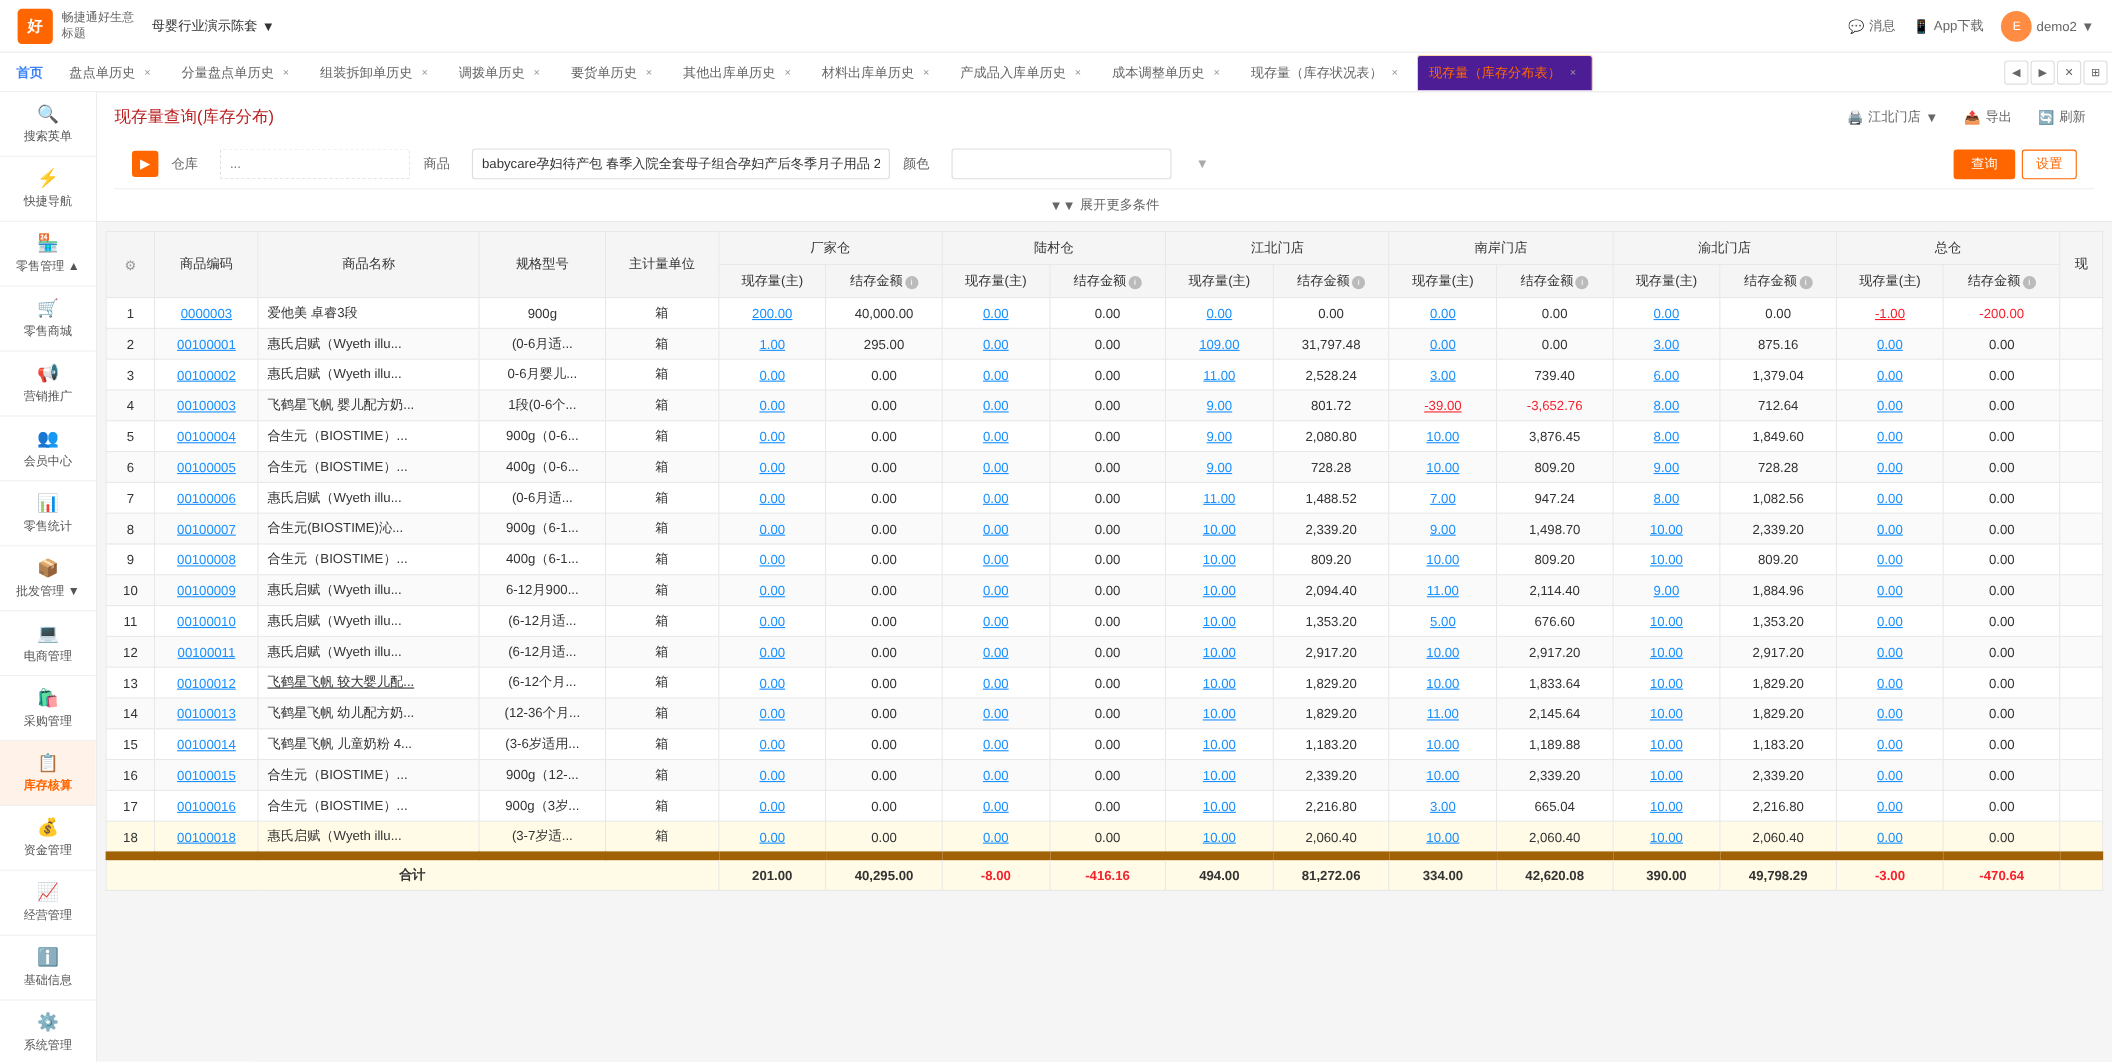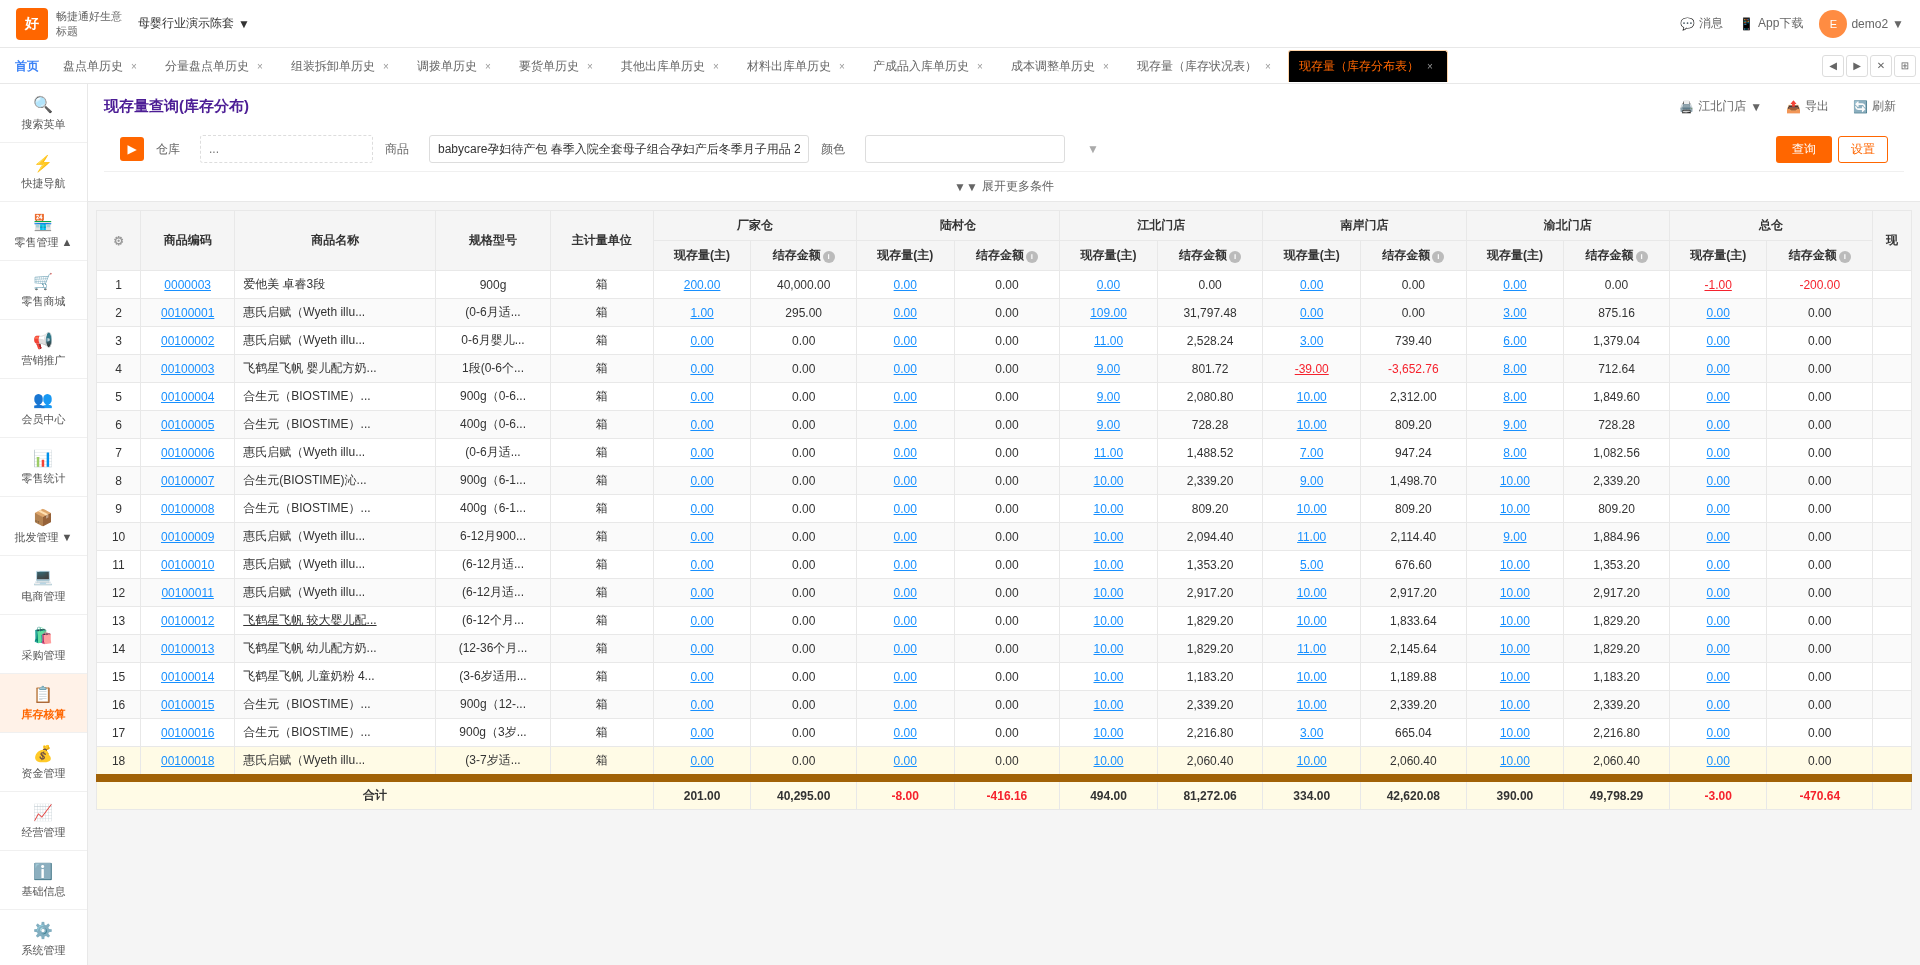--- a/index.html
+++ b/index.html
@@ -78,21 +78,21 @@
       color: #666;
       cursor: pointer;
       border-radius: 3px 3px 0 0;
       white-space: nowrap;
       border: 1px solid transparent;
       border-bottom: none;
       margin-right: 2px;
     }
     .tab-item.home { color: #3b82f6; font-weight: bold; }
     .tab-item.active {
-      background: #000000;
+      background: #4c1d95;
       color: #ff6600;
       border-color: #ffd4a8;
     }
     .tab-close {
       width: 14px;
       height: 14px;
       border-radius: 50%;
       display: flex;
       align-items: center;
       justify-content: center;
@@ -170,22 +170,22 @@
       border-bottom: 1px solid #e8e8e8;
     }
     .page-title-row {
       display: flex;
       align-items: center;
       justify-content: space-between;
       margin-bottom: 8px;
     }
     .page-title {
       font-size: 15px;
-      font-weight: bold;
-      color: #4c1d95;
+      font-weight: normal;
+      color: #b91c1c;
     }
     .page-actions {
       display: flex;
       gap: 8px;
       align-items: center;
     }
     .action-btn {
       display: flex;
       align-items: center;
       gap: 4px;
@@ -282,21 +282,21 @@
       width: 100%;
       border-collapse: collapse;
       background: #fff;
       font-size: 12px;
     }
     .data-table th {
       background: #f5f5f5;
       border: 1px solid #e8e8e8;
       padding: 6px 8px;
       text-align: center;
-      font-weight: bold;
+      font-weight: normal;
       color: #333;
       white-space: nowrap;
     }
     .data-table td {
       border: 1px solid #e8e8e8;
       padding: 5px 8px;
       text-align: center;
       white-space: nowrap;
       color: #333;
     }
@@ -656,21 +656,21 @@
     <td style="text-align:left;max-width:160px;overflow:hidden;text-overflow:ellipsis;">合生元（BIOSTIME）...</td>
     <td>900g（0-6...</td>
     <td>箱</td>
     <td><span class="num-link">0.00</span></td>
     <td>0.00</td>
     <td><span class="num-link">0.00</span></td>
     <td>0.00</td>
     <td><span class="num-link">9.00</span></td>
     <td>2,080.80</td>
     <td><span class="num-link ">10.00</span></td>
-    <td>2,312.00</td>
+    <td>3,876.45</td>
     <td><span class="num-link">8.00</span></td>
     <td>1,849.60</td>
     <td><span class="num-link ">0.00</span></td>
     <td>0.00</td>
     <td></td>
   </tr>
             <tr>
     <td>6</td>
     <td><span class="num-link">00100005</span></td>
     <td style="text-align:left;max-width:160px;overflow:hidden;text-overflow:ellipsis;">合生元（BIOSTIME）...</td>

